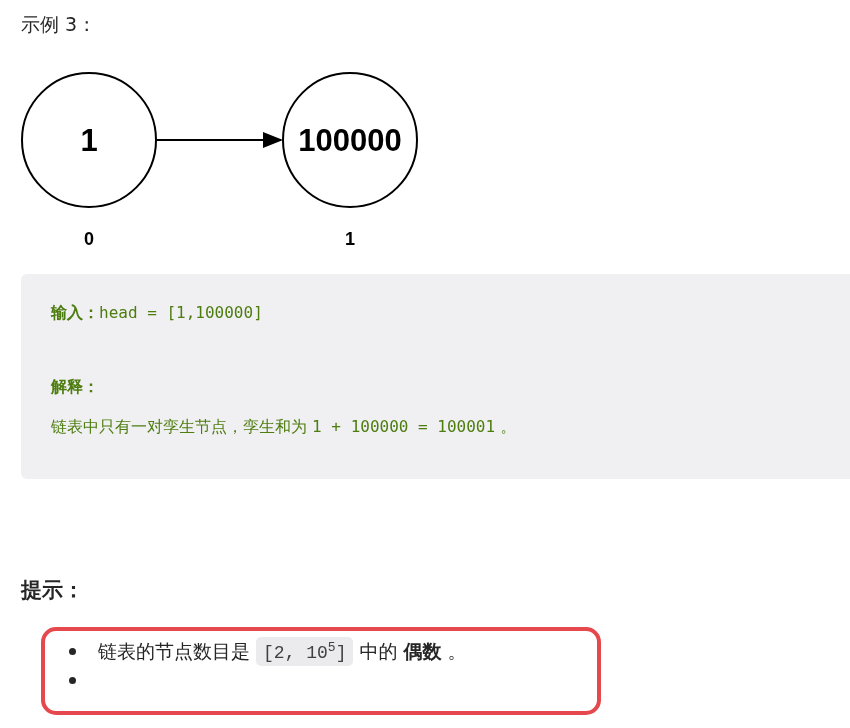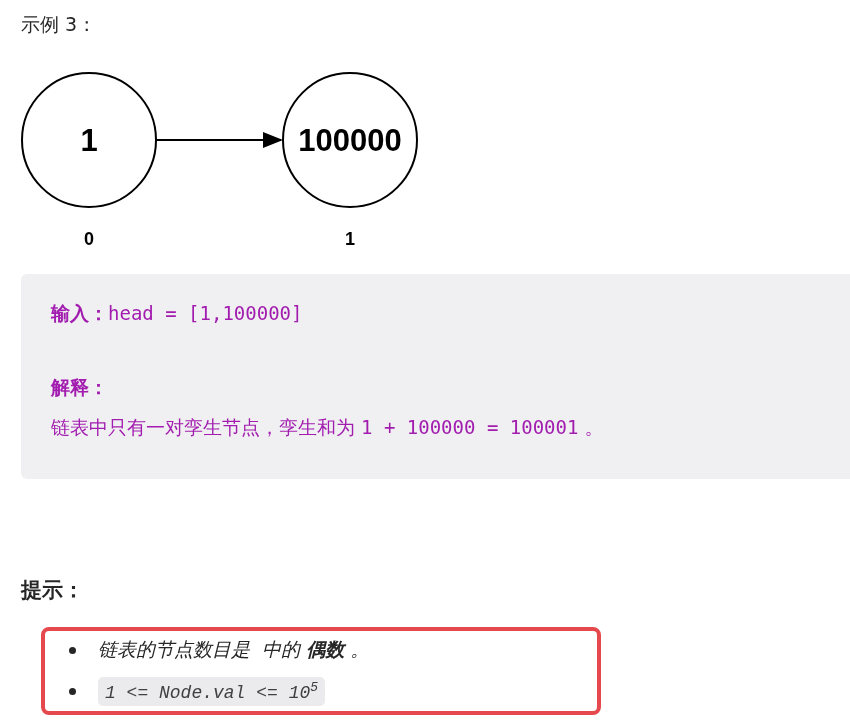--- a/index.html
+++ b/index.html
@@ -14,35 +14,34 @@
   }
   .diagram { position: absolute; left: 0; top: 60px; }
   .diagram svg { display: block; }
   .example-box {
     position: absolute; left: 21px; top: 274px;
     width: 840px; height: 205px;
     background: #f0f0f2; border-radius: 6px;
   }
   .ex-line {
     position: absolute; left: 30px;
-    font-size: 19px; line-height: 26px; white-space: pre;
-    color: #a21caf;
+    font-size: 16px; line-height: 26px; white-space: pre;
+    color: #4d7c0f;
   }
   .ex-line .lbl { font-weight: bold; font-family: "DejaVu Sans", sans-serif; }
   .ex-line .mono { font-family: "DejaVu Sans Mono", "Liberation Mono", monospace; }
   .hint-heading {
     position: absolute; left: 21px; top: 576px;
     font-size: 21px; font-weight: bold; color: #262626;
   }
   .hint-box {
     position: absolute; left: 41px; top: 627px;
     width: 560px; height: 88px;
-    border: 4px solid #e5484d; border-radius: 8px;
+    border: 4px solid #e5484d; border-radius: 15px;
     box-sizing: border-box;
-    font-style: italic;
   }
   .hint-item {
     position: absolute; left: 24px;
     font-size: 19px; color: #262626; white-space: pre;
     display: flex; align-items: center;
   }
   .bullet {
     width: 7px; height: 7px; border-radius: 50%; background: #262626;
     display: inline-block; margin-right: 22px;
   }
@@ -85,21 +84,21 @@
   <div class="ex-line" style="top:100px;"><span class="lbl">解释：</span></div>
   <div class="ex-line" style="top:140px;"><span>链表中只有一对孪生节点，孪生和为 </span><span class="mono">1 + 100000 = 100001</span><span> 。</span></div>
 </div>
 
 <div class="hint-heading">提示：</div>
 
 <div class="hint-box">
   <div class="hint-item" style="top:6px;">
     <span class="bullet"></span>
     <span>链表的节点数目是 </span>
+    <span class="code"><span>[2, 10</span><sup>5</sup><span>]</span></span>
     <span> 中的 </span>
     <span class="bold">偶数</span>
     <span> 。</span>
   </div>
   <div class="hint-item" style="top:46px;">
     <span class="bullet"></span>
-    <span class="code"><span>1 &lt;= Node.val &lt;= 10</span><sup>5</sup></span>
   </div>
 </div>
 
 </body></html>

